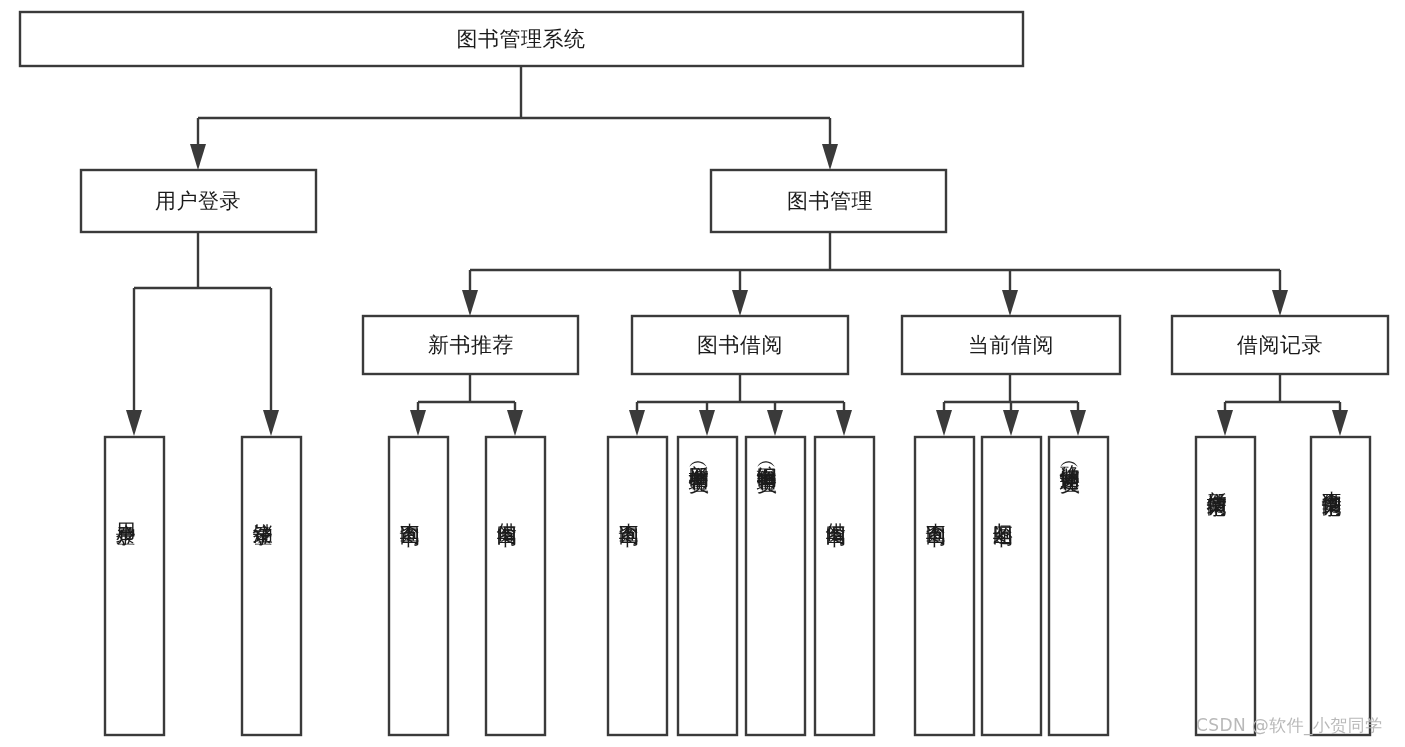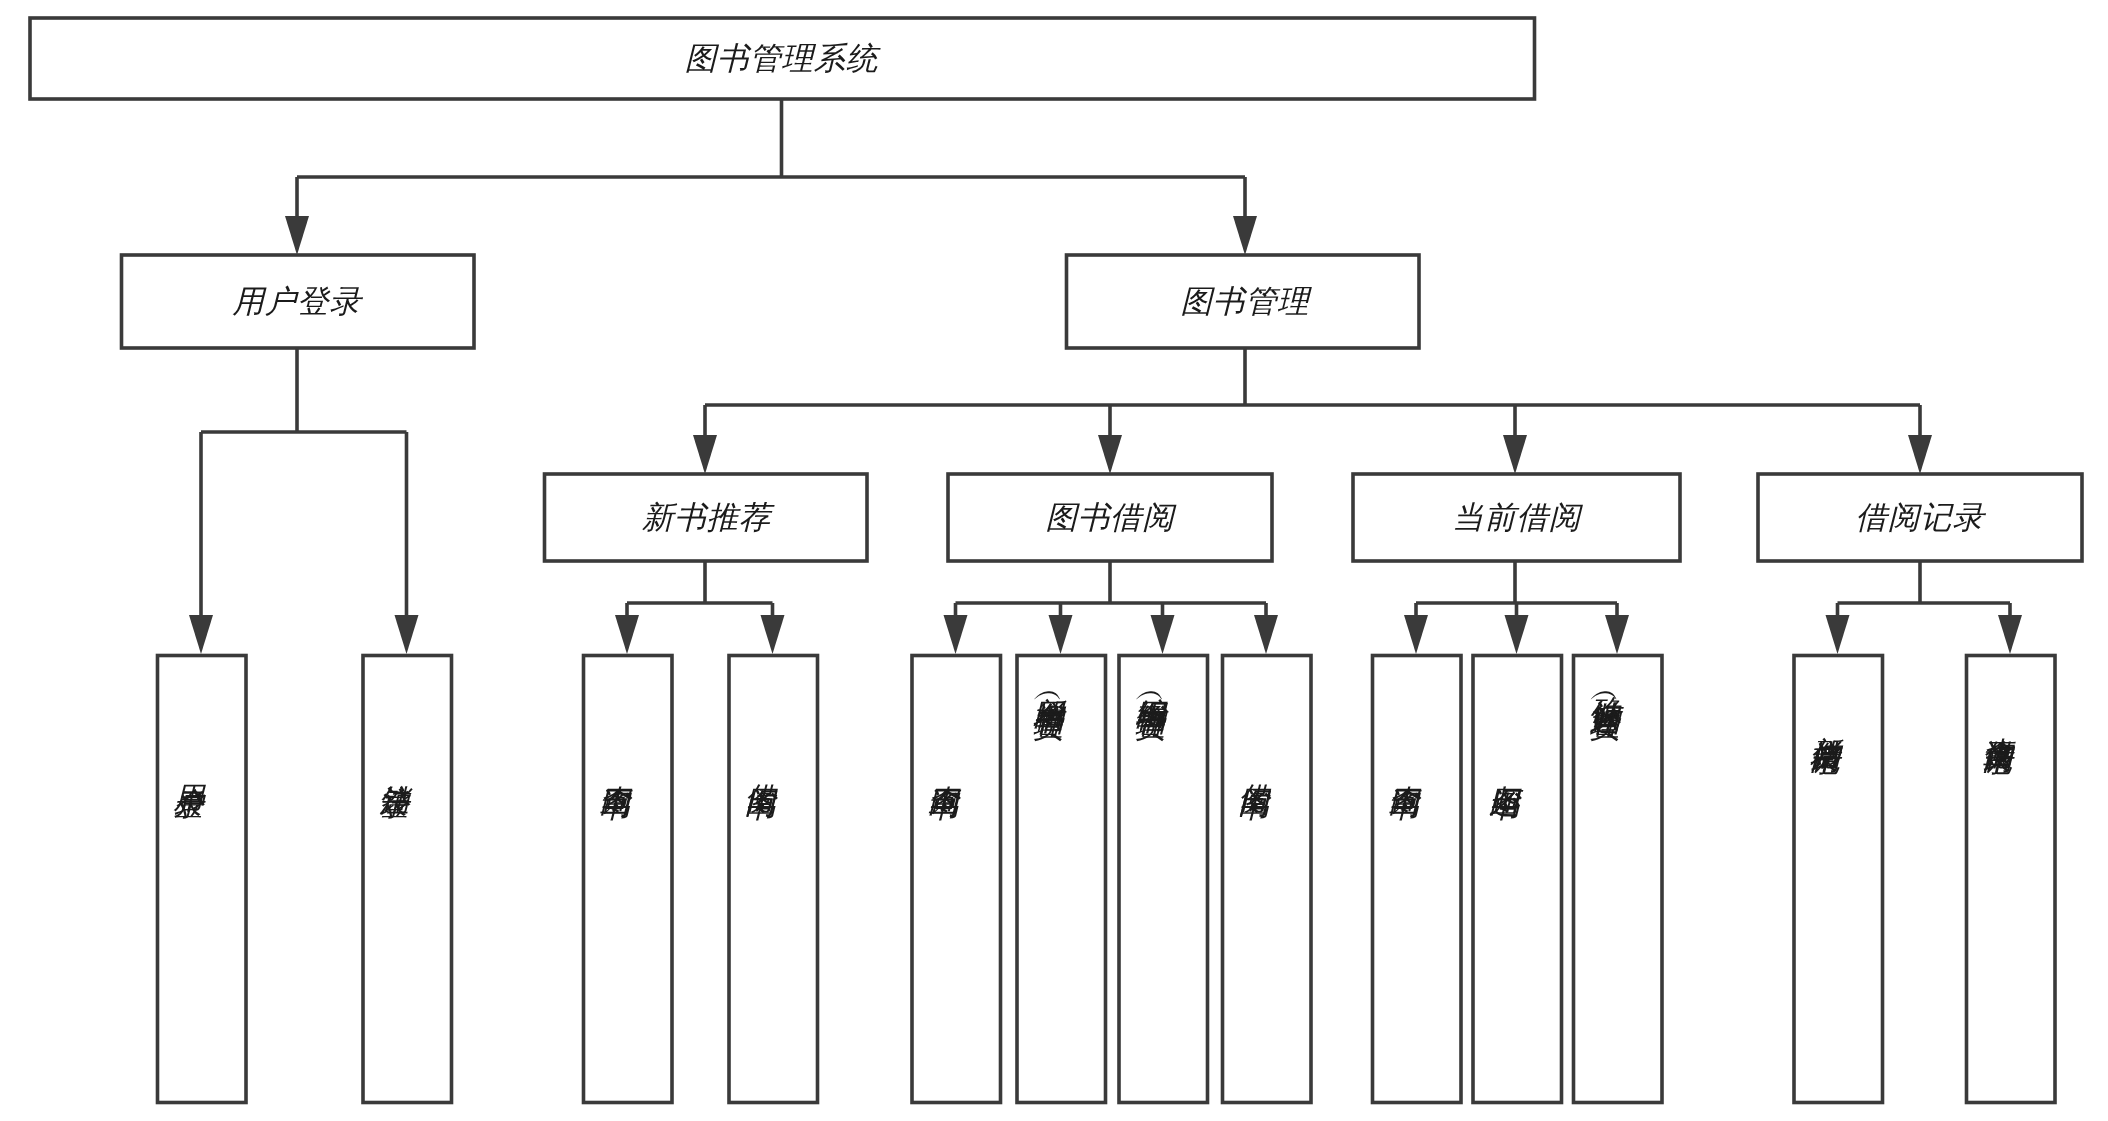--- a/index.html
+++ b/index.html
@@ -11,21 +11,20 @@
     width: 1405px;
     height: 747px;
     font-family: "DejaVu Sans", "Liberation Sans", sans-serif;
     overflow: hidden;
   }
   #diagram-root {
     position: relative;
     width: 1405px;
     height: 747px;
     background: #ffffff;
-    font-style: italic;
   }
   svg.canvas {
     position: absolute;
     left: 0;
     top: 0;
     width: 1405px;
     height: 747px;
     display: block;
   }
   .node-rect {
@@ -217,14 +216,15 @@
     <div class="leaf-label" style="left:825px; top:507px; height:160px;">借阅图书</div>
 
     <div class="leaf-label" style="left:925px; top:507px; height:160px;">查询图书</div>
     <div class="leaf-label" style="left:992px; top:507px; height:160px;">归还图书</div>
     <div class="leaf-label" style="left:1059px; top:449px; height:280px;">确认归还（管理员）</div>
 
     <div class="leaf-label" style="left:1206px; top:475px; height:230px;">新增借阅记录</div>
     <div class="leaf-label" style="left:1321px; top:475px; height:230px;">查询借阅记录</div>
   </div>
 
+  <div class="watermark" style="left:1196px; top:714px;">CSDN @软件_小贺同学</div>
 
 </div>
 
 </body></html>

